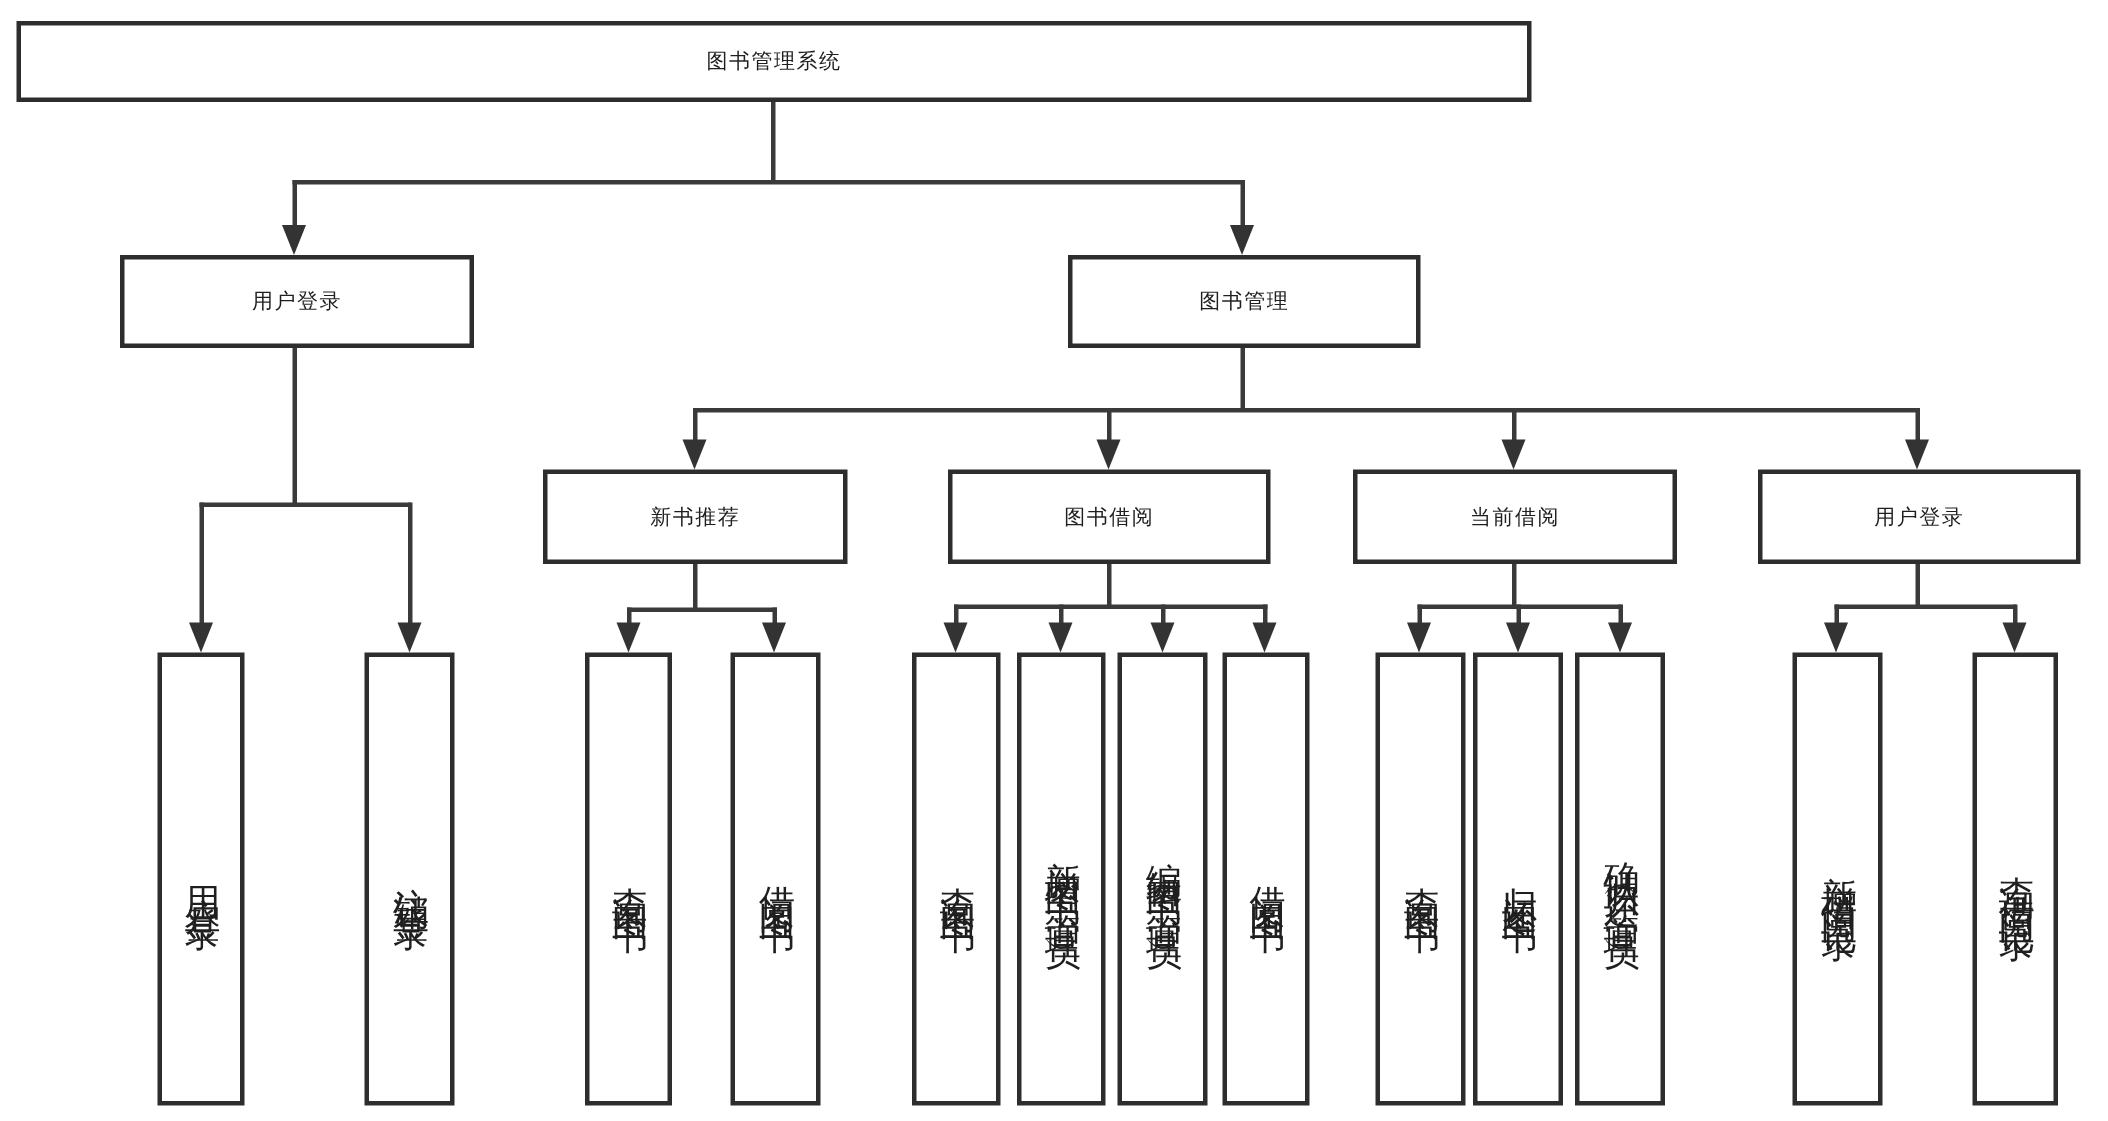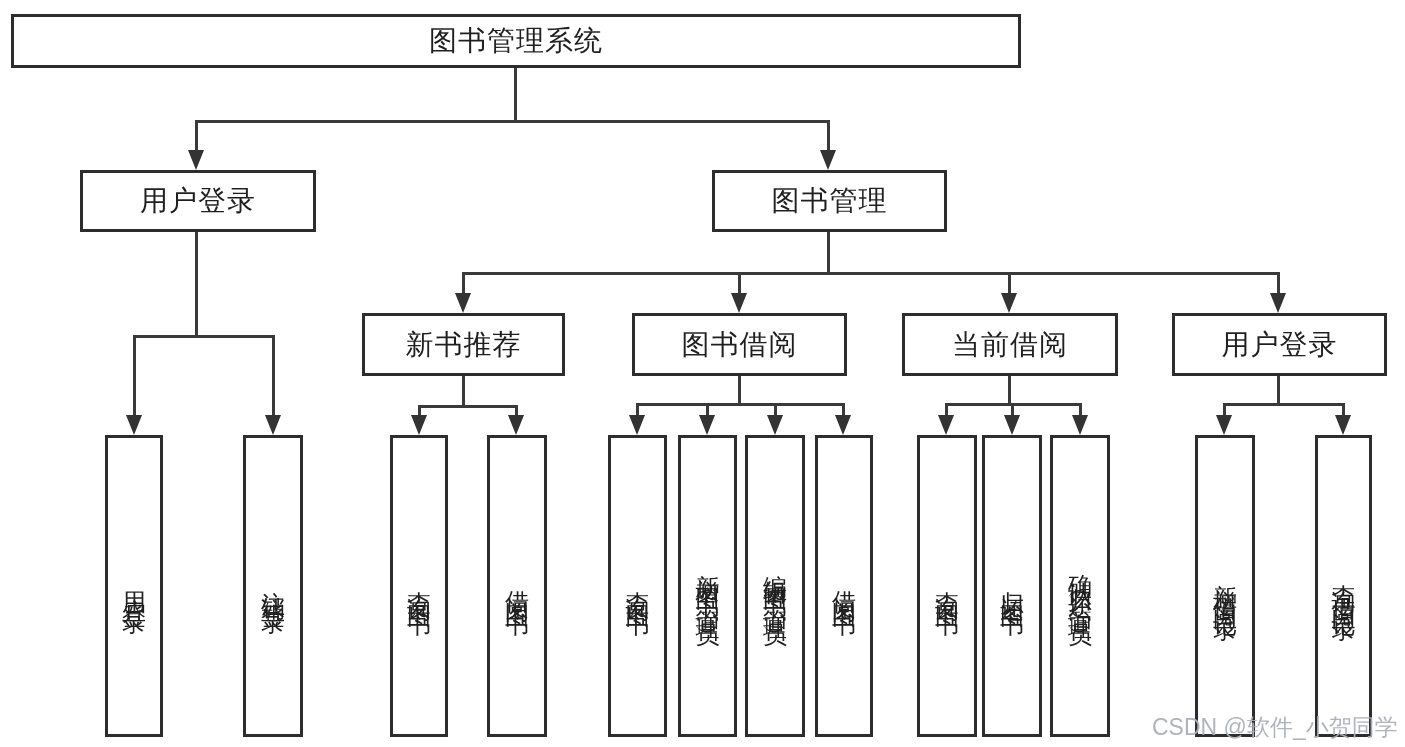--- a/index.html
+++ b/index.html
@@ -19,21 +19,21 @@
     position: absolute;
     box-sizing: border-box;
     border: 3px solid #2d2d2d;
     background: #ffffff;
     display: flex;
     align-items: center;
     justify-content: center;
     color: #1f1f1f;
   }
   .hbox {
-    font-size: 28px;
+    font-size: 14px;
     font-weight: 500;
     letter-spacing: 1px;
   }
   .vbox span {
     writing-mode: vertical-rl;
     text-orientation: mixed;
     font-size: 24px;
     letter-spacing: 7px;
     line-height: 1;
     font-weight: 500;
@@ -194,15 +194,14 @@
   <div class="vline" style="left:1011px;top:403px; height:15px;"></div>
   <div class="arrow" style="left:1004px;top:415px;"></div>
   <div class="vline" style="left:1079px;top:403px; height:15px;"></div>
   <div class="arrow" style="left:1072px;top:415px;"></div>
 
   <div class="vline" style="left:1223px;top:403px; height:15px;"></div>
   <div class="arrow" style="left:1216px;top:415px;"></div>
   <div class="vline" style="left:1342px;top:403px; height:15px;"></div>
   <div class="arrow" style="left:1335px;top:415px;"></div>
 
-  <div class="watermark">CSDN @软件_小贺同学</div>
 
 </div>
 
 </body></html>

